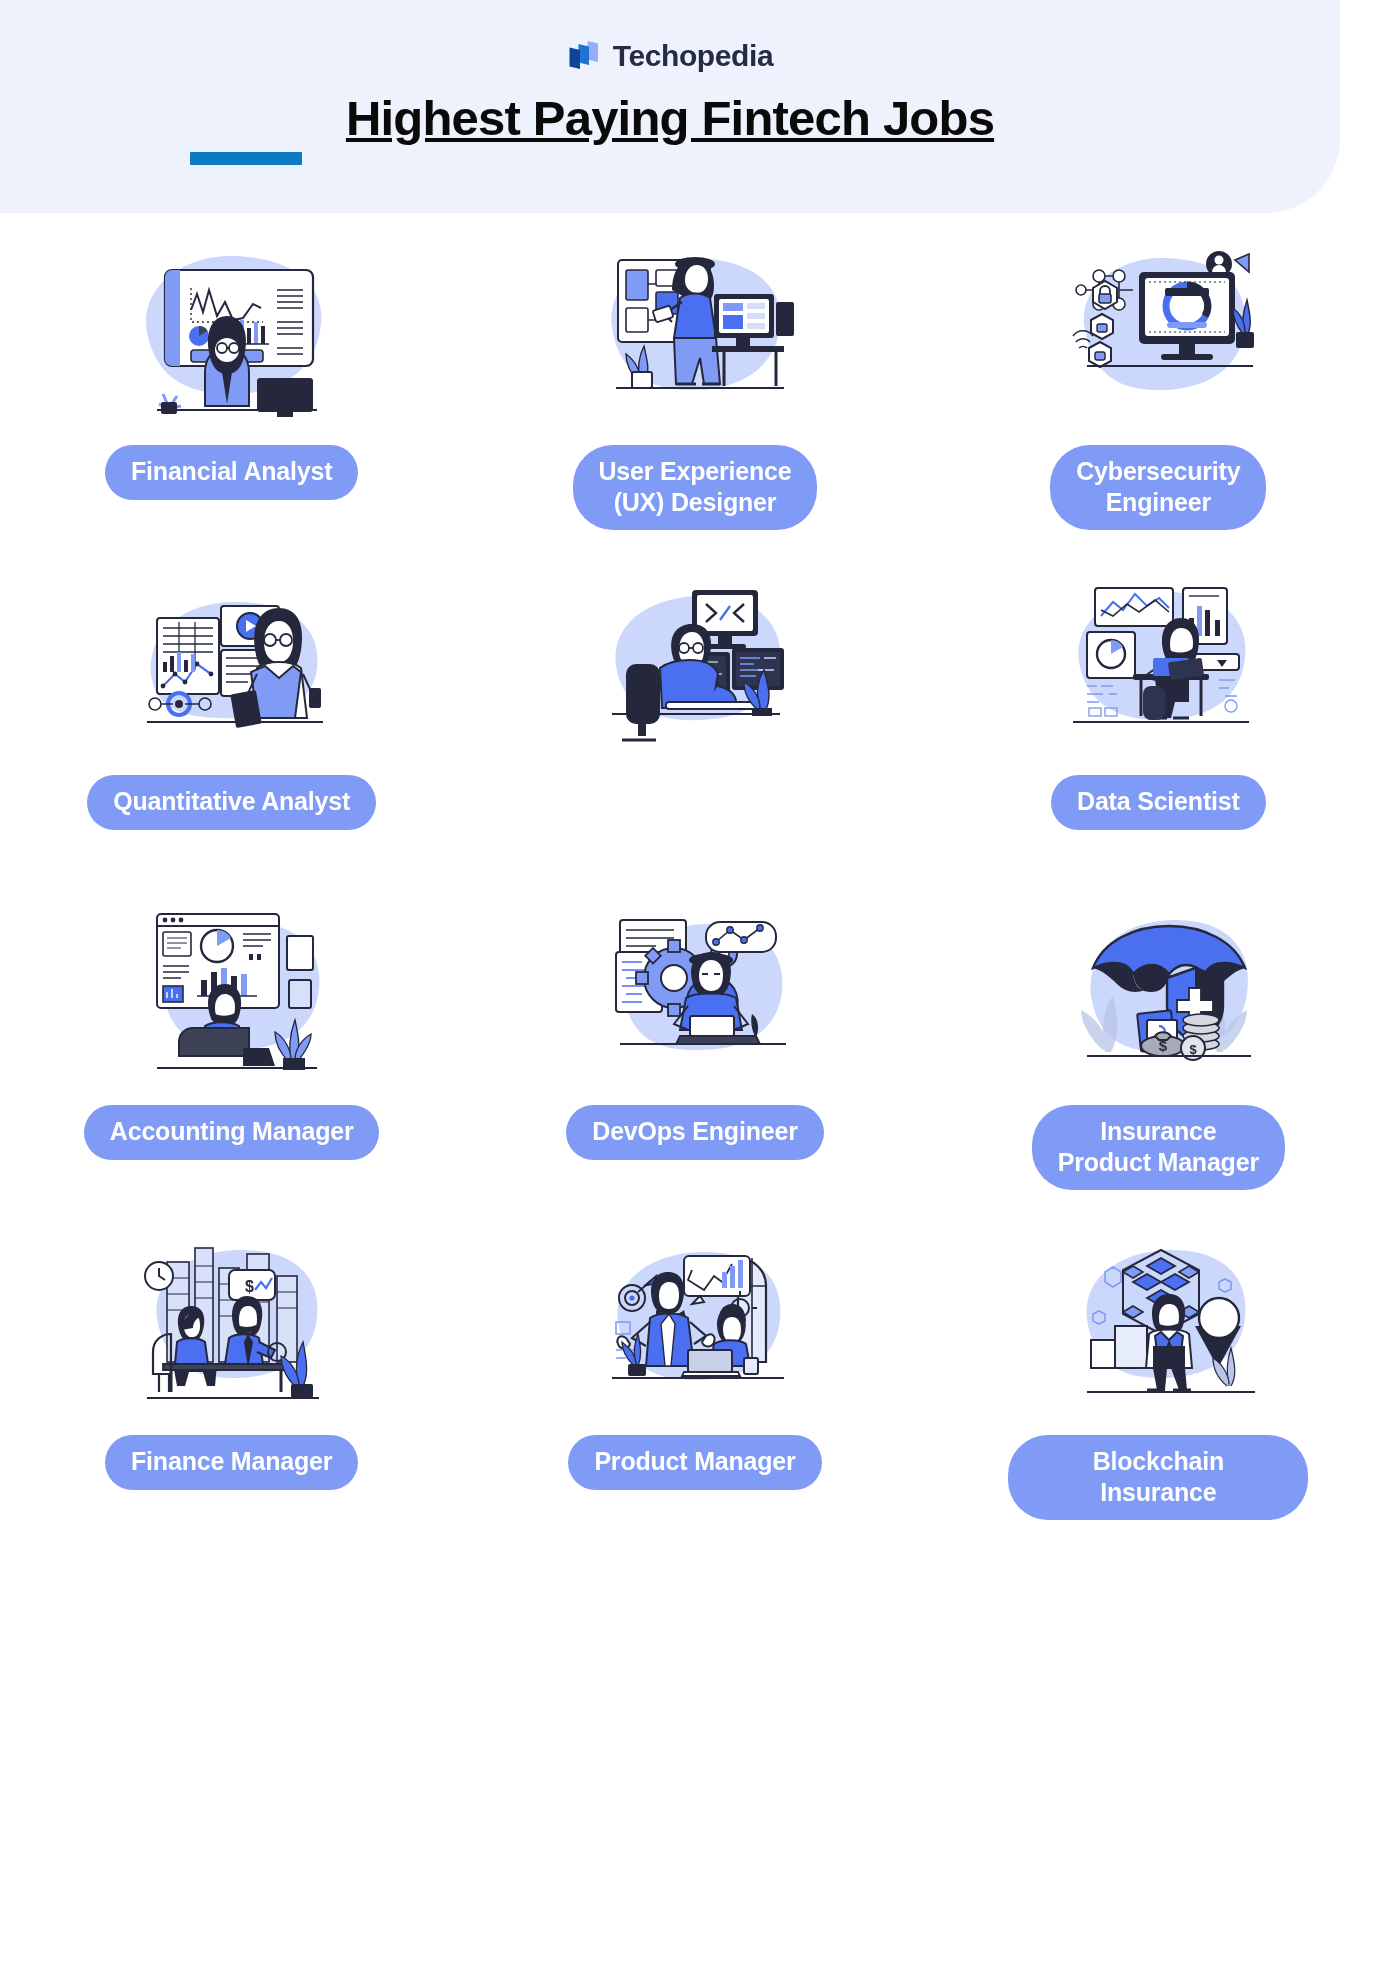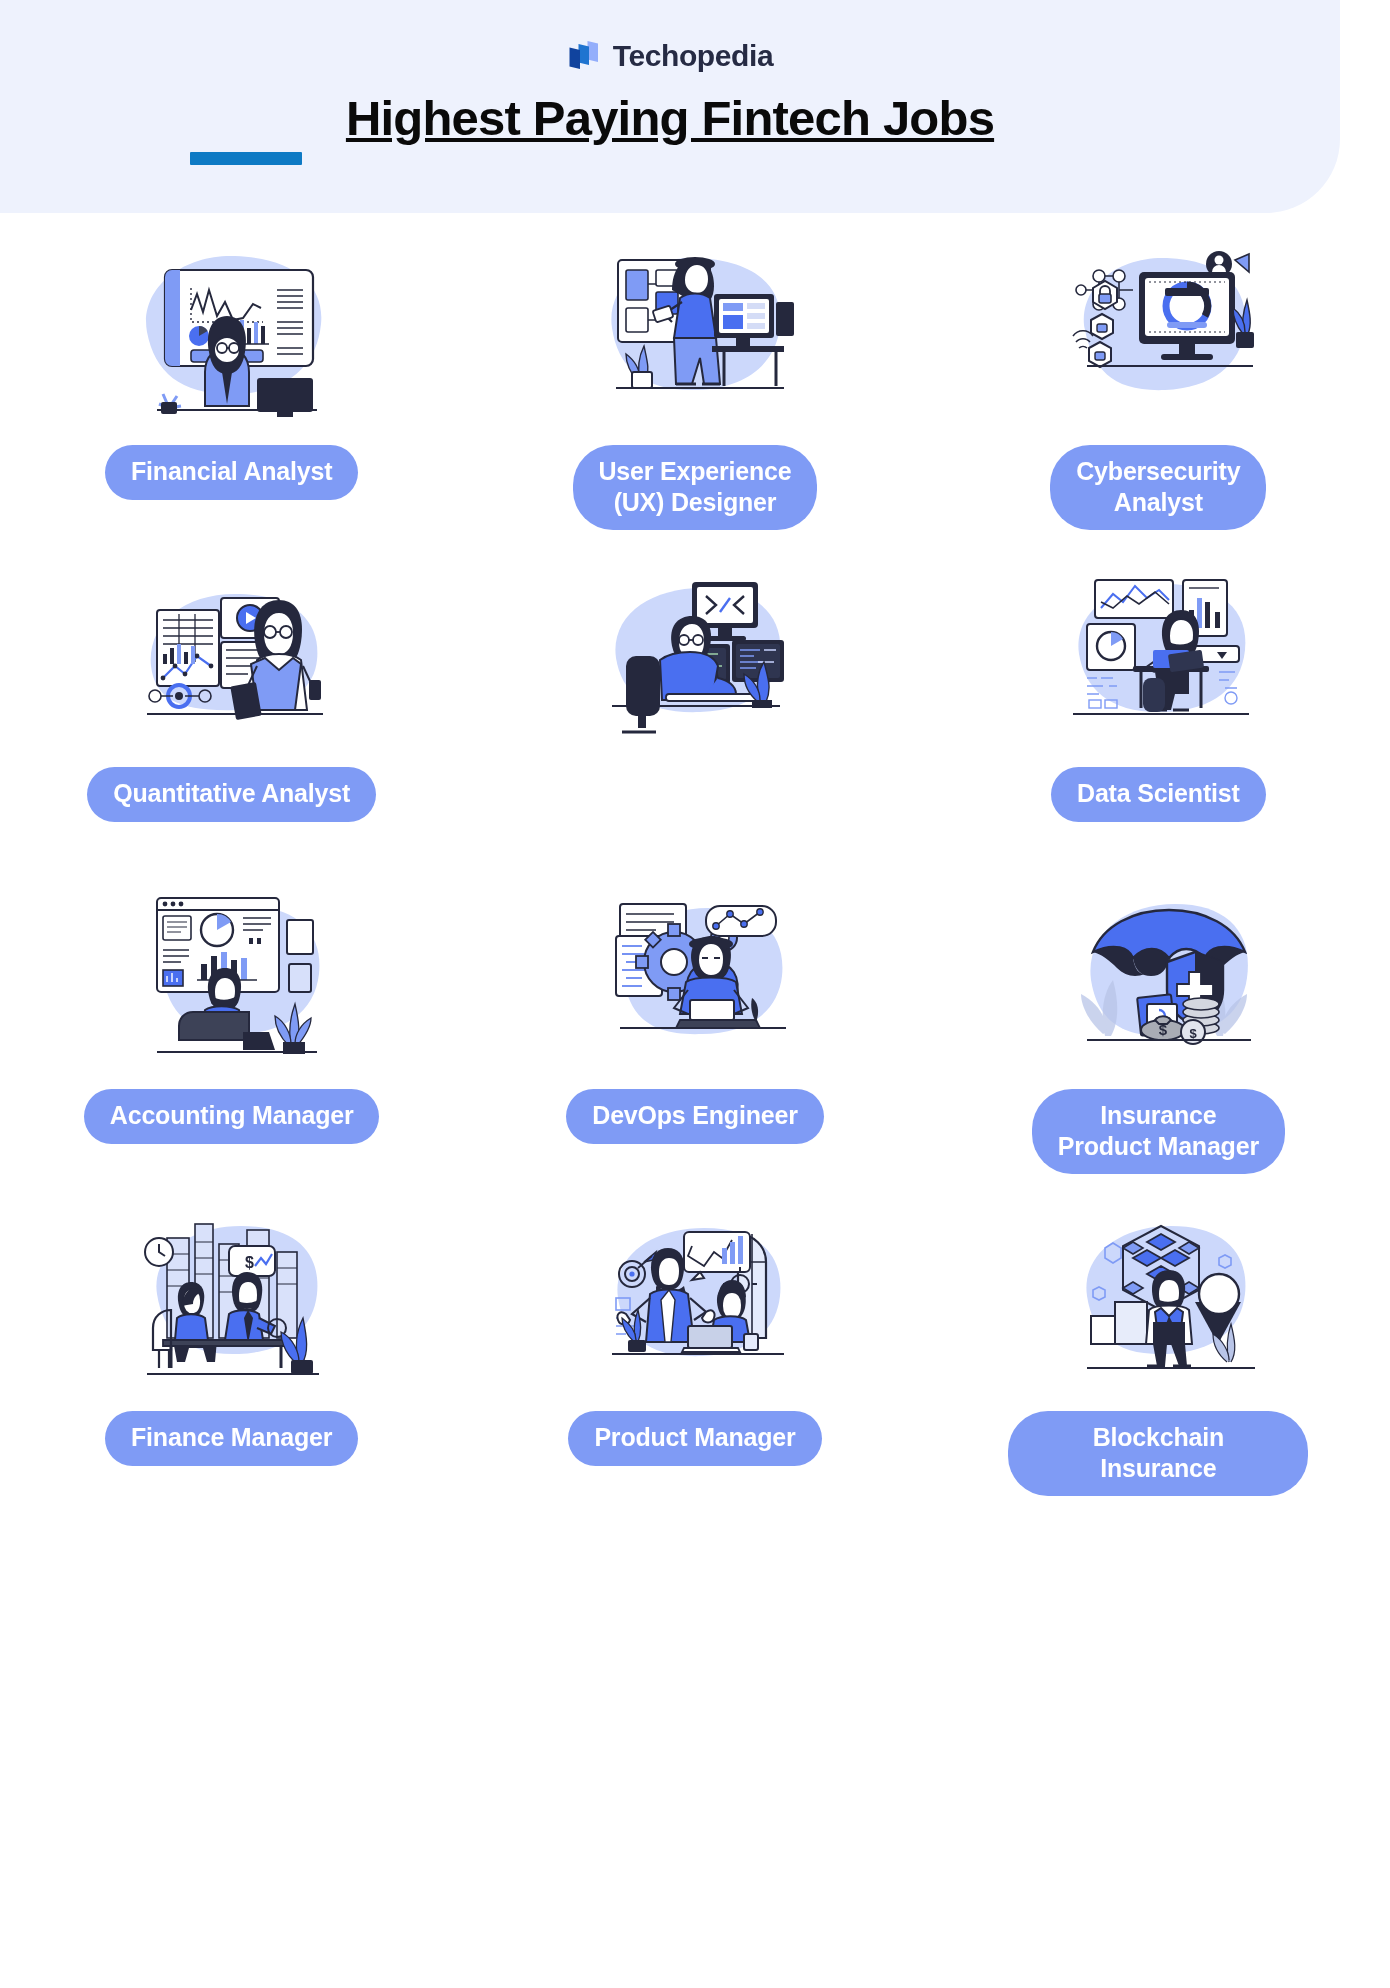--- a/index.html
+++ b/index.html
@@ -72,21 +72,21 @@
 
   
   .grid {
     position: absolute;
     top: 228px;
     left: 0;
     width: 1390px;
     display: grid;
     grid-template-columns: repeat(3, 1fr);
     grid-auto-rows: 318px;
-    row-gap: 4px;
+    row-gap: 12px;
   }
 
   .card {
     position: relative;
     display: flex;
     flex-direction: column;
     align-items: center;
     justify-content: flex-start;
     padding-top: 4px;
   }
@@ -259,21 +259,21 @@
         <circle cx="176" cy="32" r="13" fill="#25283d"></circle>
         <circle cx="176" cy="28" r="4.5" fill="#fff"></circle>
         <path d="M169 40 a7 7 0 0 1 14 0 Z" fill="#fff"></path>
         <path d="M192 28 l14-6 v18 Z" fill="#7f9bf5" stroke="#25283d" stroke-width="1.6"></path>
         <path d="M200 102 c-2-16 2-28 4-34 c3 14 5 24 1 34" fill="#4a6ff0" stroke="#25283d" stroke-width="1.4"></path>
         <path d="M200 102 c-8-10-10-20-10-26 c8 6 12 14 12 24" fill="#4a6ff0" stroke="#25283d" stroke-width="1.4"></path>
         <rect x="193" y="100" width="18" height="16" rx="2" fill="#25283d"></rect>
         <path d="M44 134 h166" stroke="#25283d" stroke-width="2.2"></path>
       </svg>
       <div class="pill">Cybersecurity
-Analyst</div>
+Engineer</div>
     </div>
 
     <div class="card">
       <svg class="illus" viewBox="0 0 230 205">
         <path d="M34 112 C30 72 64 40 118 40 C176 40 204 66 200 106 C197 136 172 154 120 156 C64 158 38 146 34 112 Z" fill="#ccd8fb"></path>
         <rect x="40" y="56" width="62" height="76" rx="3" fill="#fff" stroke="#25283d" stroke-width="2"></rect>
         <g stroke="#25283d" stroke-width="1.3">
           <path d="M46 66 h50 M46 74 h50 M46 82 h50 M46 90 h50"></path>
           <path d="M62 60 v48 M78 60 v48"></path>
         </g>

